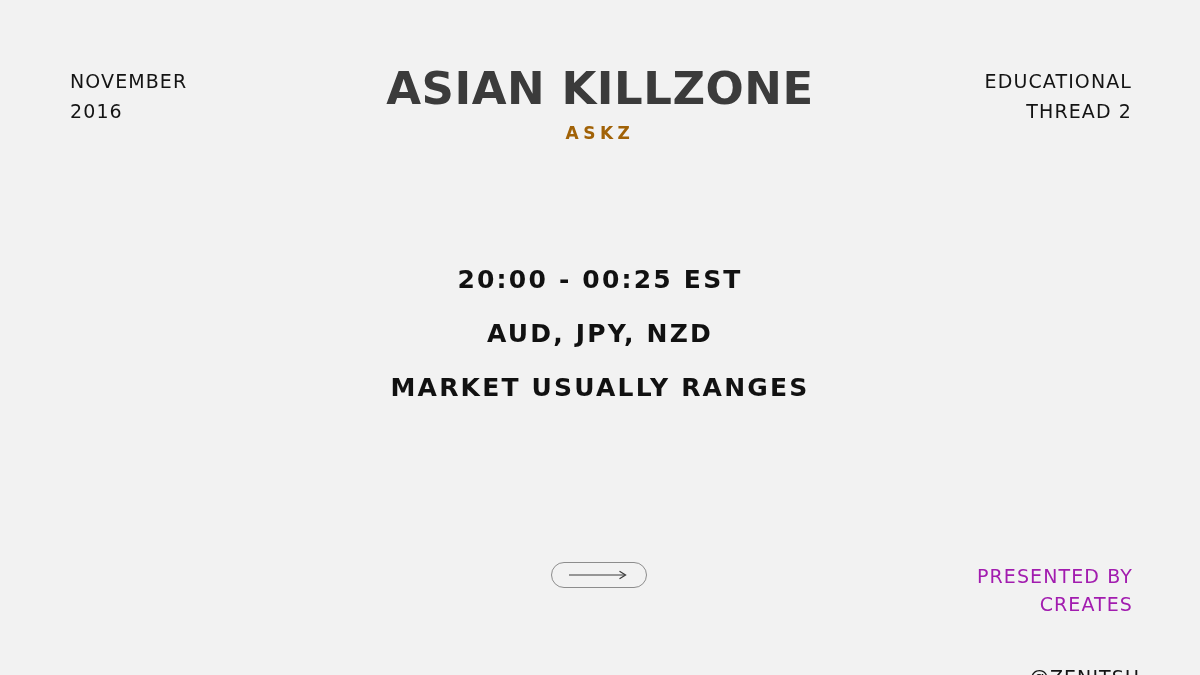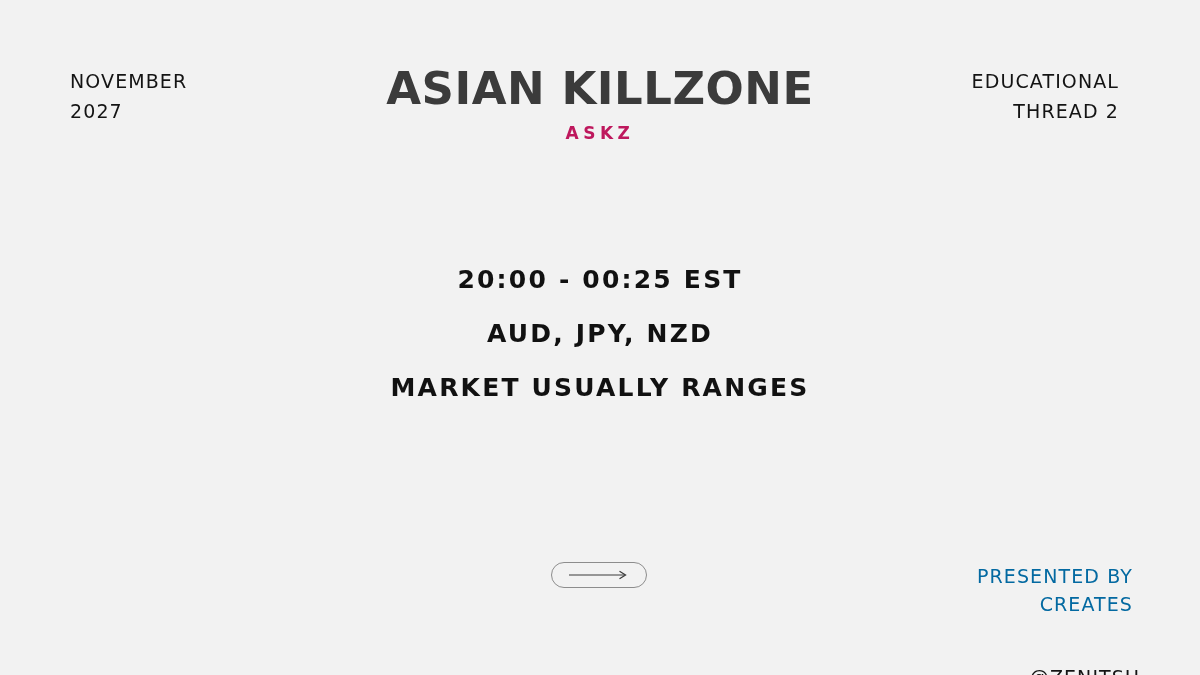--- a/index.html
+++ b/index.html
@@ -33,21 +33,21 @@
     letter-spacing: 1.1px;
     color: #141414;
     white-space: nowrap;
   }
   .corner-left {
     left: 70px;
     top: 66px;
     text-align: left;
   }
   .corner-right {
-    right: 81px;
+    right: 68px;
     top: 66px;
     text-align: right;
   }
   .corner div { display: block; }
 
   .title-block {
     position: absolute;
     top: 59px;
     left: 0;
     width: 1200px;
@@ -61,21 +61,21 @@
     letter-spacing: 0.5px;
     color: #3b3b3b;
     margin: 4px;
   }
   .sub-title {
     font-family: "DejaVu Sans", sans-serif;
     font-weight: 700;
     font-size: 17px;
     line-height: 24px;
     letter-spacing: 4.5px;
-    color: #be185d;
+    color: #a16207;
     margin-top: 6px;
   }
 
   
   .body-block {
     position: absolute;
     top: 253px;
     left: 0;
     width: 1200px;
     text-align: center;
@@ -111,21 +111,21 @@
 
   .presented {
     position: absolute;
     right: 67px;
     top: 562px;
     font-family: "DejaVu Sans", sans-serif;
     font-weight: 400;
     font-size: 19px;
     line-height: 28px;
     letter-spacing: 1.1px;
-    color: #0369a1;
+    color: #a21caf;
     text-align: right;
     white-space: nowrap;
   }
 
   .handle {
     position: absolute;
     right: 60px;
     top: 663px;
     font-family: "DejaVu Sans", sans-serif;
     font-weight: 400;
@@ -138,21 +138,21 @@
     overflow: hidden;
   }
 </style>
 </head>
 <body>
 
 <div class="slide">
 
   <div class="corner corner-left">
     <div>NOVEMBER</div>
-    <div>2027</div>
+    <div>2016</div>
   </div>
 
   <div class="title-block">
     <div class="main-title">ASIAN KILLZONE</div>
     <div class="sub-title">ASKZ</div>
   </div>
 
   <div class="corner corner-right">
     <div>EDUCATIONAL</div>
     <div>THREAD 2</div>

